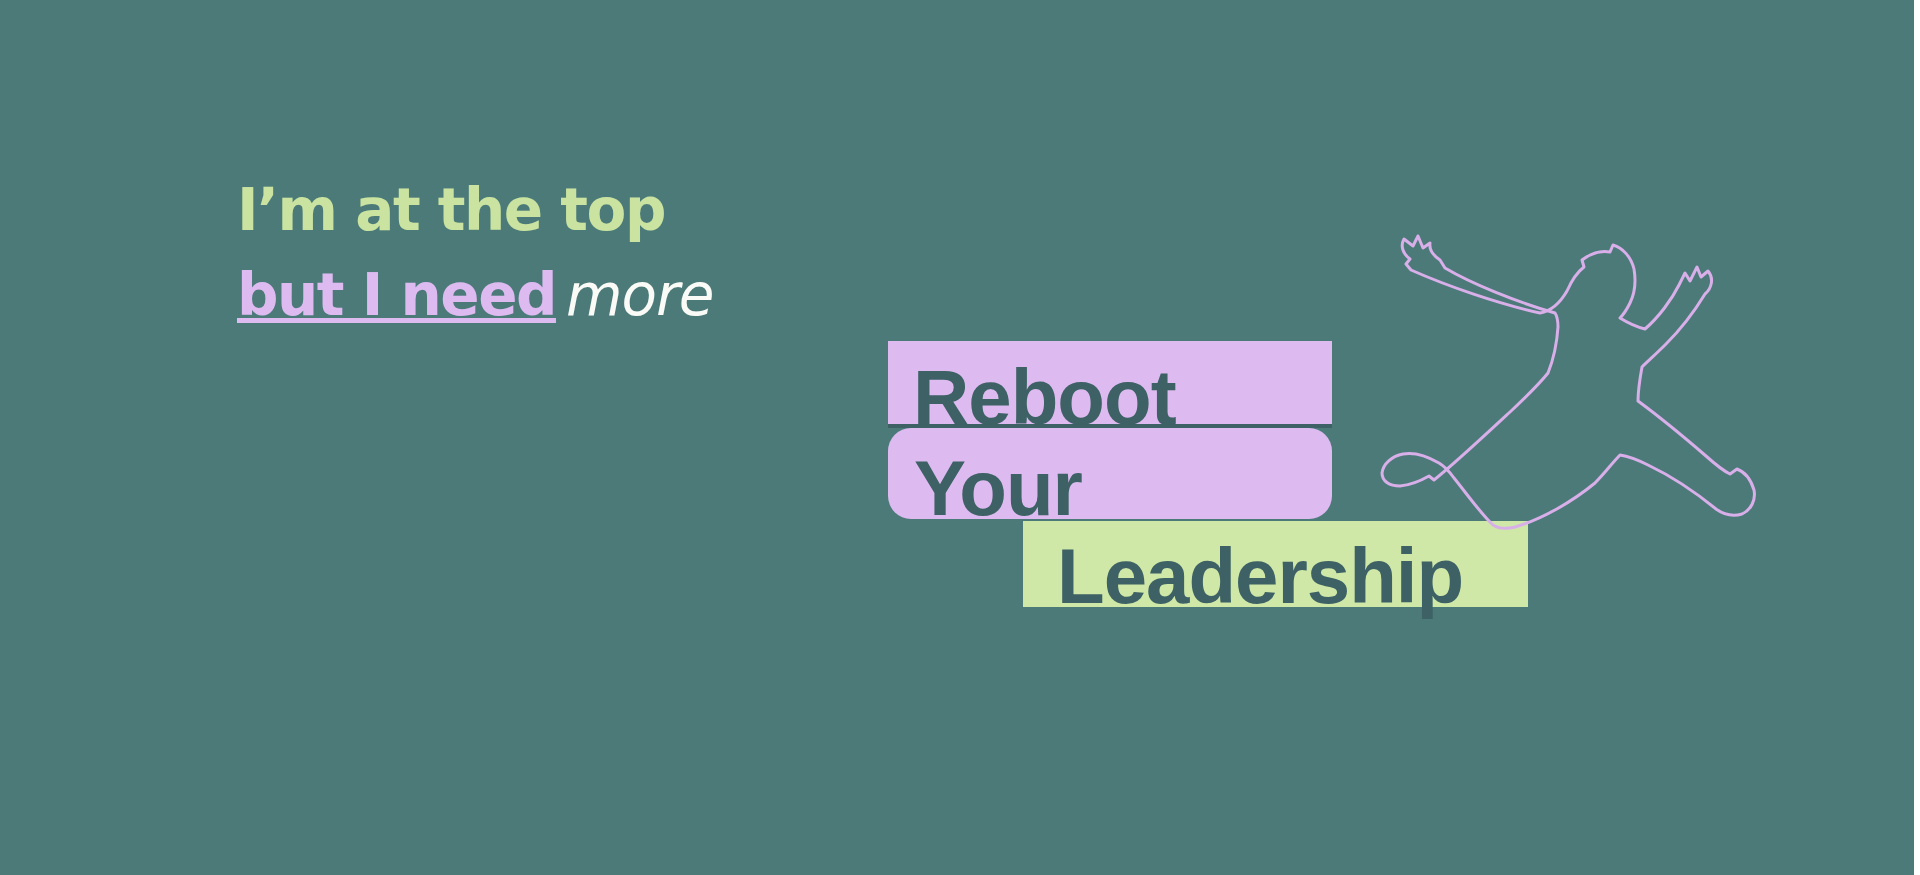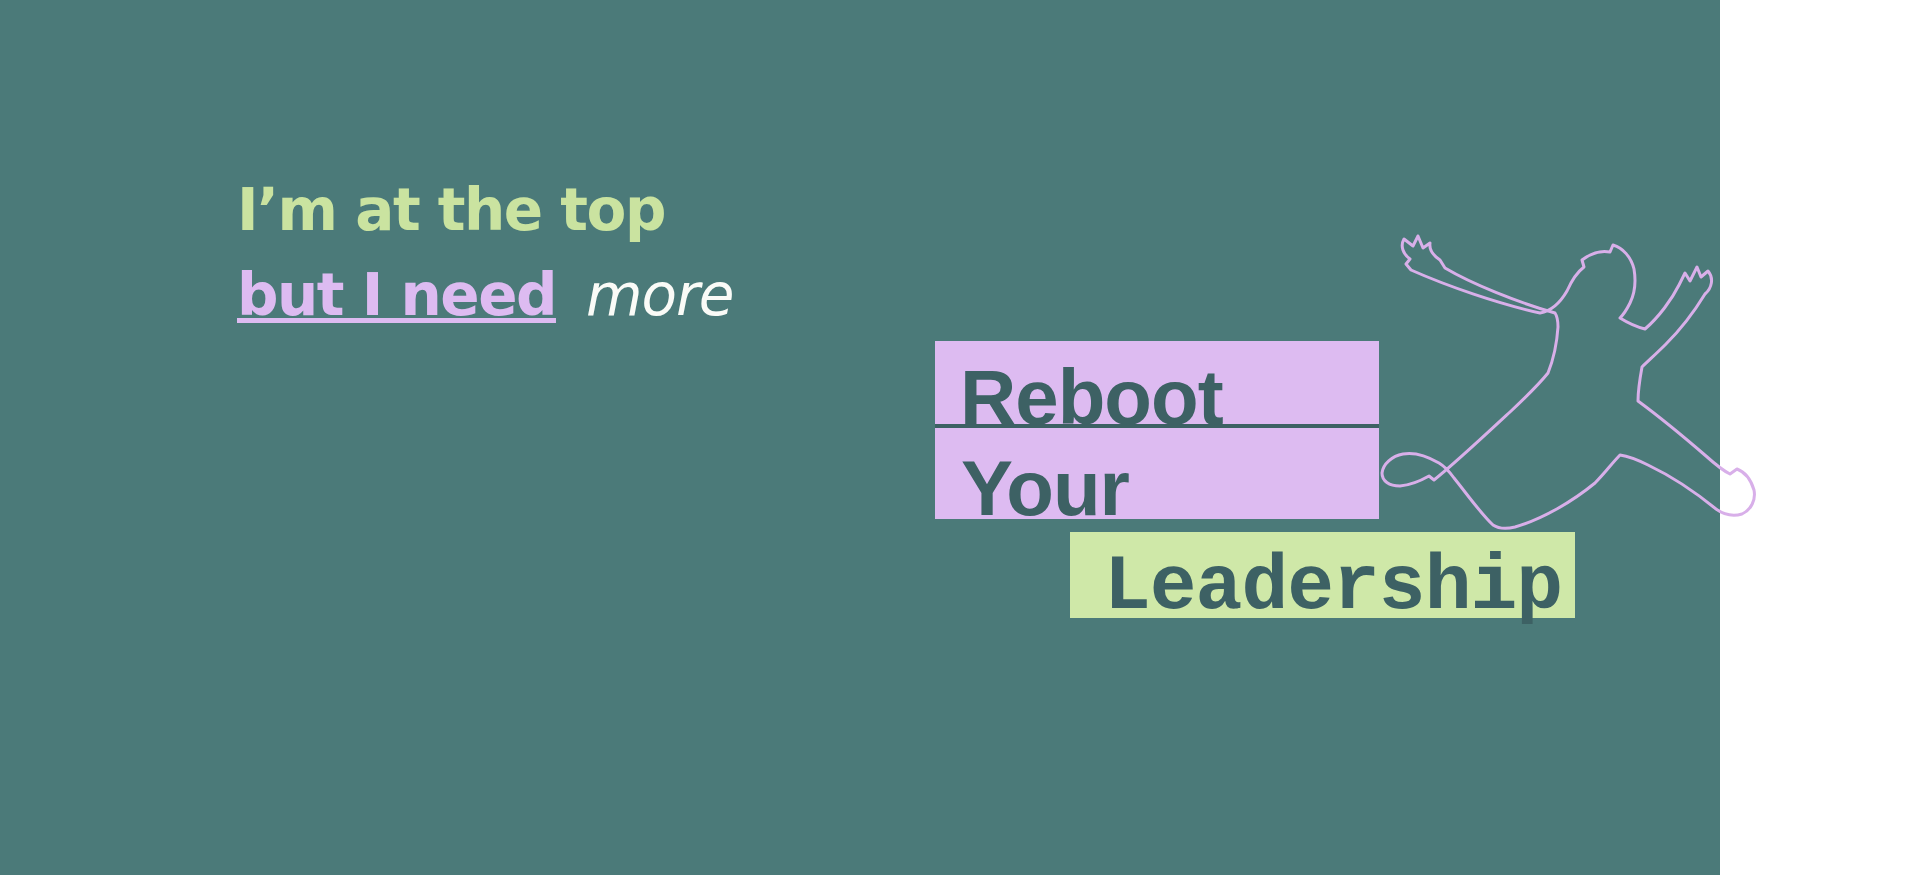--- a/index.html
+++ b/index.html
@@ -1,43 +1,43 @@
 <!DOCTYPE html>
 <html style="--background: #4B7A79; --green: #CAE3A0; --block-green: #CFE8A8; --lavender: #DDBBF1; --white: #FAFBF7; --dark: #3D6164; --outline: #D8AFE9;"><head>
 <meta charset="utf-8">
 <style>
   html,body{margin:0;padding:0;}
   body{width:1920px;height:875px;overflow:hidden;
        font-family:"Liberation Sans",sans-serif;}
-  .banner{position:relative;width:1720px;height:875px;
+  .banner{position:relative;width:1914px;height:875px;
           background:var(--background);}
 
   
   .quote{position:absolute;left:237px;top:168px;
          font-family:"DejaVu Sans",sans-serif;
          font-weight:bold;font-size:58px;line-height:85px;
          letter-spacing:-1.5px;white-space:nowrap;}
   .q-green{color:var(--green);}
   .q-lav{color:var(--lavender);text-decoration:underline;}
   .q-white{color:var(--white);font-style:italic;font-weight:400;
-           letter-spacing:-1px;margin-left:30px;}
+           letter-spacing:-1px;margin-left:10px;}
 
   
-  .logo{position:absolute;left:888px;top:341px;margin-left:47px;}
+  .logo{position:absolute;left:888px;top:341px;}
   .logo-row{box-sizing:border-box;display:flex;align-items:flex-start;
             font-weight:bold;font-size:78px;letter-spacing:-1px;
             color:var(--dark);line-height:1;}
   .logo-row1{width:444px;height:83px;background:var(--lavender);
              padding:17px 0 0 25px;}
   .logo-divider{width:444px;height:4px;background:var(--dark);}
   .logo-row2{width:444px;height:91px;background:var(--lavender);
-             padding:21px 0 4px 26px;}
-  .logo-row3{position:absolute;left:135px;top:191px;
+             padding:21px 0 4px 26px;border-radius:23px;}
+  .logo-row3{position:absolute;left:135px;top:180px;
              width:505px;height:86px;background:var(--block-green);
-             padding:16px 0 16px 34px;overflow:visible;font-family:Liberation Mono, monospace;}
+             padding:16px 0 16px 34px;overflow:visible;}
 
   
   .person{position:absolute;left:1377px;top:226px;}
   .person path{fill:none;stroke:var(--outline);stroke-width:3;
                stroke-linejoin:round;stroke-linecap:round;}
 </style>
 </head>
 <body>
 
 <div class="banner">

